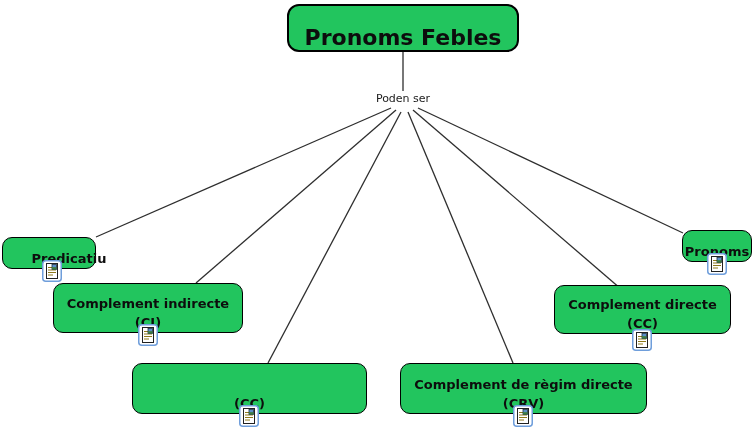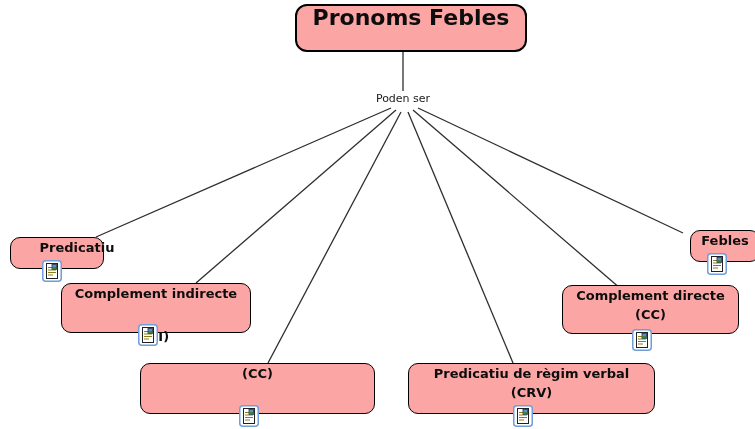--- a/index.html
+++ b/index.html
@@ -12,34 +12,33 @@
     overflow: hidden;
   }
   .edges {
     position: absolute;
     left: 0; top: 0;
     width: 755px; height: 429px;
   }
   .node {
     position: absolute;
     box-sizing: border-box;
-    background: #fca5a5;
+    background: #22c55e;
     border: 1.5px solid #000000;
     border-radius: 10px;
     display: flex;
     flex-direction: column;
     align-items: center;
-    justify-content: flex-start;
+    justify-content: flex-end;
     text-align: center;
     color: #0d0d0d;
     font-weight: bold;
     font-size: 13px;
     line-height: 19px;
     z-index: 2;
-    margin-left: 8px;
   }
   .node .nl { white-space: nowrap; }
   .title-node {
     left: 287px; top: 4px;
     width: 232px; height: 48px;
     border-width: 2px;
     border-radius: 12px;
     font-size: 22px;
     line-height: 24px;
     z-index: 2;
@@ -55,21 +54,21 @@
     z-index: 2;
   }
   .res-icon {
     position: absolute;
     width: 20px; height: 22px;
     z-index: 3;
     cursor: pointer;
   }
   
   .n0 { left: 2px;   top: 237px; width: 94px;  height: 32px; padding-left: 40px; }
-  .n1 { left: 53px;  top: 283px; width: 190px; height: 50px; gap: 24px; }
+  .n1 { left: 53px;  top: 283px; width: 190px; height: 50px; }
   .n2 { left: 132px; top: 363px; width: 235px; height: 51px; }
   .n3 { left: 400px; top: 363px; width: 247px; height: 51px; }
   .n4 { left: 554px; top: 285px; width: 177px; height: 49px; }
   .n5 { left: 682px; top: 230px; width: 70px;  height: 32px; }
   
   .i0 { left: 42px;  top: 260px; }
   .i1 { left: 138px; top: 324px; }
   .i2 { left: 239px; top: 405px; }
   .i3 { left: 513px; top: 405px; }
   .i4 { left: 632px; top: 329px; }
@@ -105,31 +104,31 @@
   <div class="node n1">
     <div class="nl">Complement indirecte</div>
     <div class="nl">(CI)</div>
   </div>
 
   <div class="node n2">
     <div class="nl">(CC)</div>
   </div>
 
   <div class="node n3">
-    <div class="nl">Predicatiu de règim verbal</div>
+    <div class="nl">Complement de règim directe</div>
     <div class="nl">(CRV)</div>
   </div>
 
   <div class="node n4">
     <div class="nl">Complement directe</div>
     <div class="nl">(CC)</div>
   </div>
 
   <div class="node n5">
-    <div class="nl">Febles</div>
+    <div class="nl">Pronoms</div>
   </div>
 
   <svg class="res-icon i0" viewBox="0 0 20 22">
     <rect x="0.75" y="0.75" width="18.5" height="20.5" rx="3" fill="#ffffff" stroke="#6f9edb" stroke-width="1.5"></rect>
     <rect x="4.5" y="3.5" width="11" height="15" fill="#ffffff" stroke="#222222" stroke-width="1"></rect>
     <path d="M6 7.5h8 M6 10h8 M6 12.5h8 M6 15h5" stroke="#8f7a1a" stroke-width="1.2" fill="none"></path>
     <rect x="10" y="4.5" width="4.5" height="5" fill="#5b8fc9" stroke="#223344" stroke-width="0.8"></rect>
     <rect x="10" y="7.2" width="4.5" height="2.3" fill="#3e7d3e"></rect>
   </svg>
 

